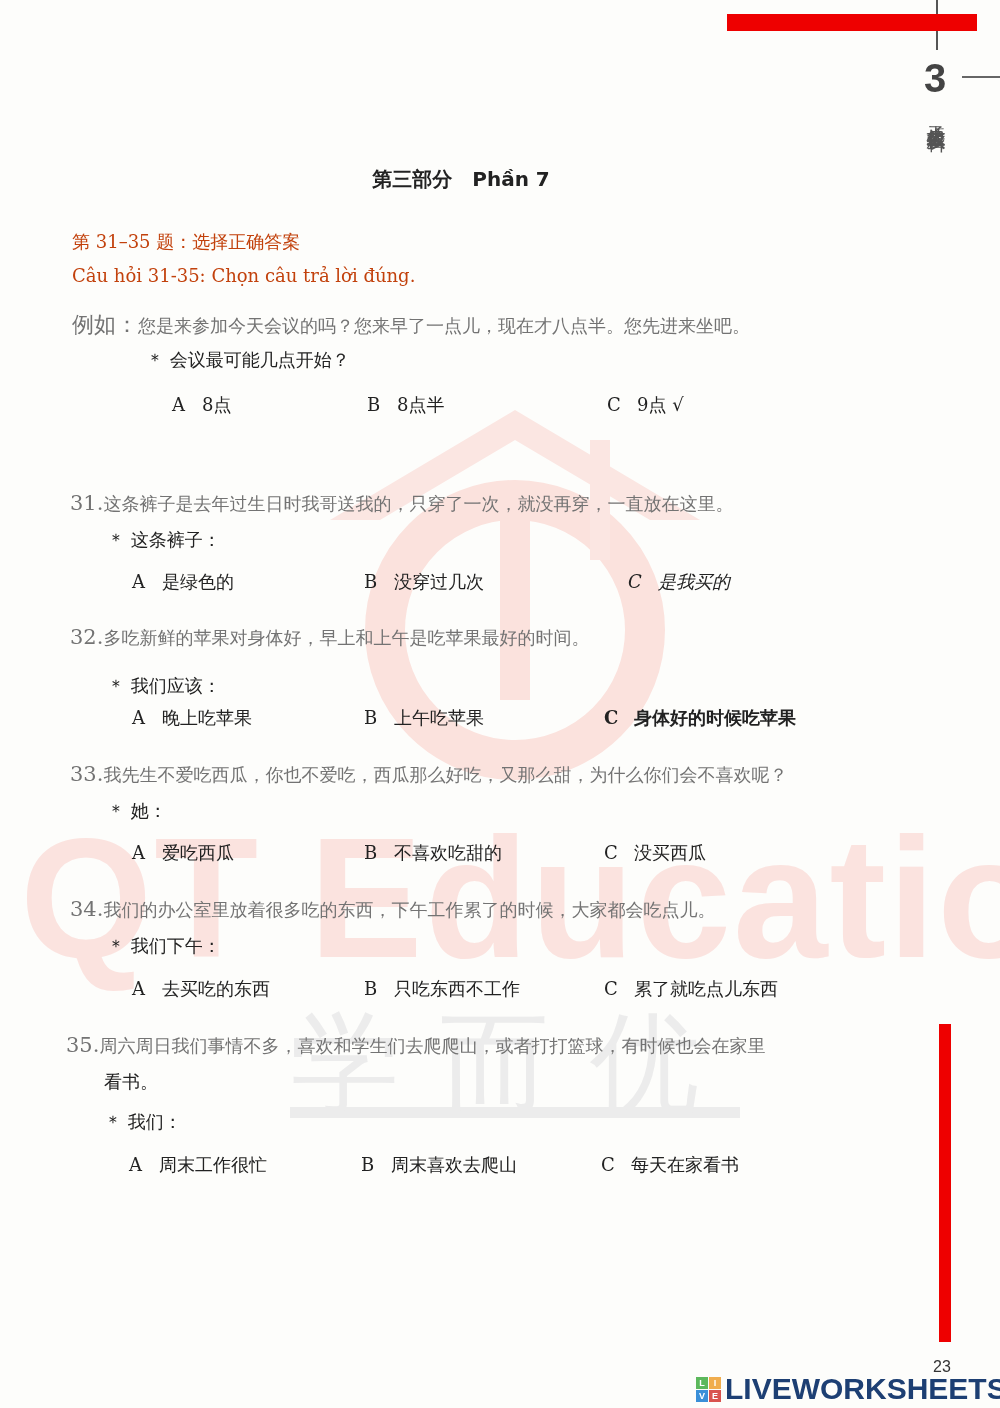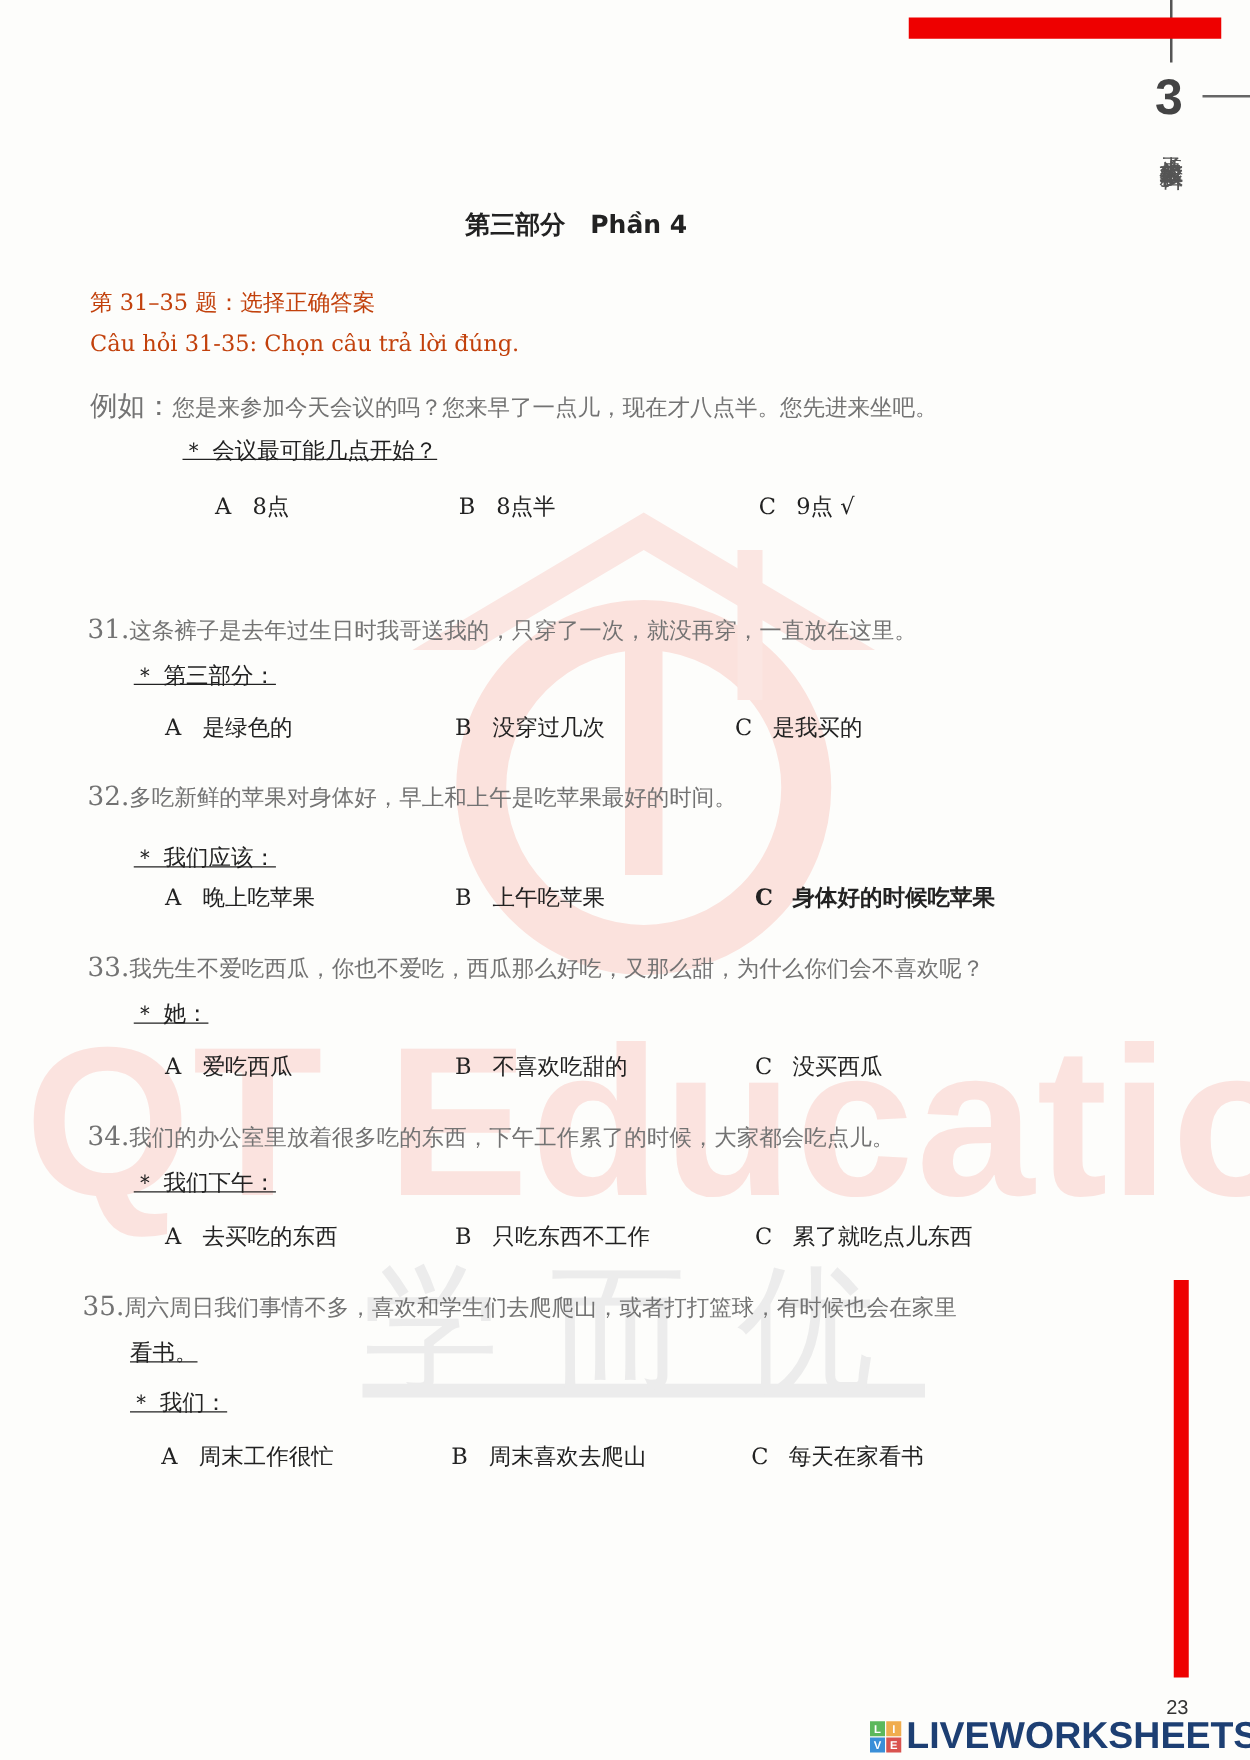--- a/index.html
+++ b/index.html
@@ -21,21 +21,21 @@
   .redbar-side { position:absolute; left:939px; top:1024px; width:12px; height:318px; background:#ee0000; }
   .page-num { position:absolute; left:933px; top:1358px; font-family:"Liberation Sans", sans-serif; font-size:16px; color:#333; }
   .lw-brand { position:absolute; left:696px; top:1372px; display:flex; align-items:center; gap:4px; z-index:4; }
   .lw-grid { display:grid; grid-template-columns:12px 12px; grid-template-rows:12px 12px; gap:1px; }
   .lw-grid span { font-family:"Liberation Sans", sans-serif; font-size:9px; color:#fff; text-align:center; line-height:12px; font-weight:bold; }
   .lw-text { font-family:"Liberation Sans", sans-serif; font-weight:bold; font-size:30px; color:#1d3f73; letter-spacing:0px; }
   .section-title { position:absolute; left:0; width:922px; top:166px; text-align:center; font-family:"DejaVu Sans", sans-serif;
                    font-weight:bold; font-size:20px; color:#222; }
   .instr { position:absolute; left:72px; font-size:18px; color:#c2410c; }
   .q { position:absolute; left:70px; font-size:18px; color:#737373; white-space:nowrap; }
-  .prompt { position:absolute; left:107px; font-size:18px; color:#222; white-space:nowrap;text-decoration:underline; }
+  .prompt { position:absolute; left:107px; font-size:18px; color:#222; white-space:nowrap; }
   .opts { position:absolute; left:132px; font-size:18px; color:#222; white-space:nowrap; }
   .opt { position:absolute; top:0; white-space:nowrap; }
   .opt .letter { display:inline-block; width:30px; }
 </style>
 </head>
 <body>
 
 <svg class="wm-logo" viewBox="0 0 370 380">
   <polygon points="185,10 370,120 320,120 185,40 50,120 0,120" fill="#fbe6e2"></polygon>
   <circle cx="185" cy="230" r="130" fill="none" stroke="#fbe2dd" stroke-width="40"></circle>
@@ -44,42 +44,42 @@
 </svg>
 <div class="wm-big">QT Education</div>
 <div class="wm-cn">学而优</div>
 
 <div class="redbar-top"></div>
 <div class="tick-line"></div>
 <div class="chap-num">3</div>
 <div class="chap-dash layer"></div>
 <div class="chap-title layer">桌子上放着很多饮料</div>
 
-<div class="section-title layer">第三部分　Phần 4</div>
+<div class="section-title layer">第三部分　Phần 7</div>
 <div class="instr layer" style="top:230px;">第 31–35 题：选择正确答案</div>
 <div class="instr layer" style="top:265px;">Câu hỏi 31-35: Chọn câu trả lời đúng.</div>
 
 <div class="q layer" style="top:310px; left:72px;">
   <span style="font-size:22px;">例如：</span><span>您是来参加今天会议的吗？您来早了一点儿，现在才八点半。您先进来坐吧。</span>
 </div>
 <div class="prompt layer" style="top:348px; left:146px;">＊ 会议最可能几点开始？</div>
 <div class="opts layer" style="top:393px; left:172px; width:700px; height:26px;">
   <div class="opt" style="left:0;"><span class="letter">A</span><span>8点</span></div>
   <div class="opt" style="left:195px;"><span class="letter">B</span><span>8点半</span></div>
   <div class="opt" style="left:435px;"><span class="letter">C</span><span>9点 √</span></div>
 </div>
 
 <div class="q layer" style="top:491px;">
   <span style="font-size:21px;">31.</span><span>这条裤子是去年过生日时我哥送我的，只穿了一次，就没再穿，一直放在这里。</span>
 </div>
-<div class="prompt layer" style="top:528px;">＊ 第三部分：</div>
+<div class="prompt layer" style="top:528px;">＊ 这条裤子：</div>
 <div class="opts layer" style="top:570px; width:720px; height:26px;">
   <div class="opt" style="left:0;"><span class="letter">A</span><span>是绿色的</span></div>
   <div class="opt" style="left:232px;"><span class="letter">B</span><span>没穿过几次</span></div>
-  <div class="opt" style="left:456px;"><span class="letter">C</span><span>是我买的</span></div>
+  <div class="opt" style="left:496px;font-style:italic;"><span class="letter">C</span><span>是我买的</span></div>
 </div>
 
 <div class="q layer" style="top:625px;">
   <span style="font-size:21px;">32.</span><span>多吃新鲜的苹果对身体好，早上和上午是吃苹果最好的时间。</span>
 </div>
 <div class="prompt layer" style="top:663px;margin-top:11px;">＊ 我们应该：</div>
 <div class="opts layer" style="top:706px; width:720px; height:26px;">
   <div class="opt" style="left:0;"><span class="letter">A</span><span>晚上吃苹果</span></div>
   <div class="opt" style="left:232px;"><span class="letter">B</span><span>上午吃苹果</span></div>
   <div class="opt" style="left:472px;font-weight:bold;"><span class="letter">C</span><span>身体好的时候吃苹果</span></div>

